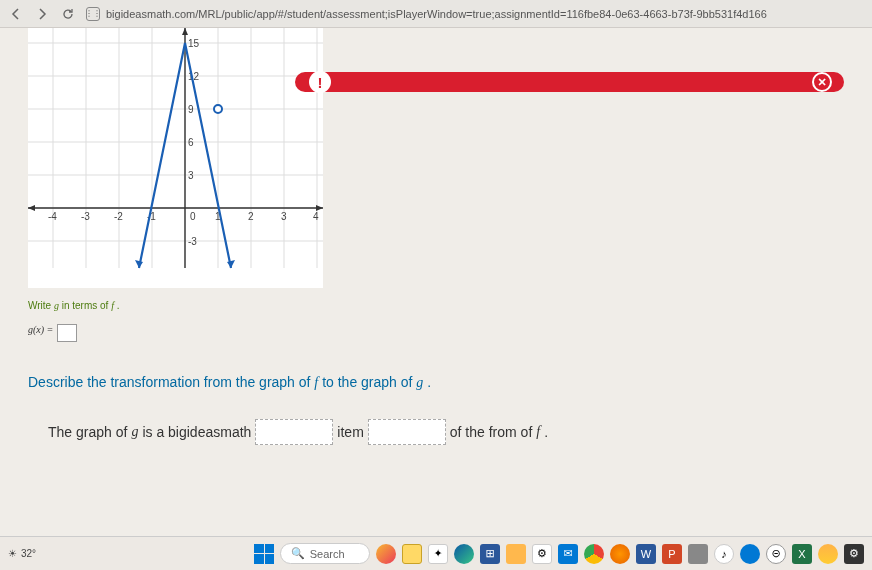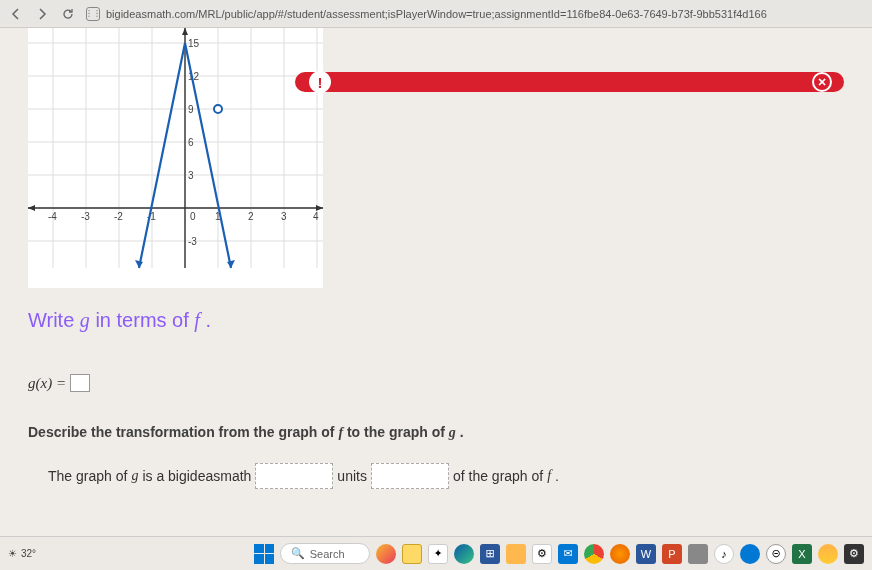--- a/index.html
+++ b/index.html
@@ -11,29 +11,29 @@
     .url-icon { width: 14px; height: 14px; border: 1px solid #888; border-radius: 3px; display: flex; align-items: center; justify-content: center; font-size: 8px; }
 
     .content { position: relative; padding: 0 28px; }
 
     .graph-container { width: 295px; height: 260px; background: #fff; margin-top: 0; }
 
     .alert { position: absolute; top: 44px; left: 295px; right: 28px; background: #d91e2e; color: #fff; border-radius: 22px; padding: 10px 44px 10px 48px; font-size: 12px; font-weight: bold; display: flex; align-items: center; }
     .alert-icon { position: absolute; left: 14px; width: 22px; height: 22px; background: #fff; border-radius: 50%; color: #d91e2e; display: flex; align-items: center; justify-content: center; font-size: 15px; font-weight: bold; }
     .alert-close { position: absolute; right: 12px; width: 20px; height: 20px; border: 2px solid #fff; border-radius: 50%; display: flex; align-items: center; justify-content: center; font-size: 11px; cursor: pointer; }
 
-    .instruction { margin-top: 21px; font-size: 20px; color: #8b5cf6; }
+    .instruction { margin-top: 12px; font-size: 10px; color: #4d7c0f; }
     .math-i { font-family: 'Times New Roman', serif; font-style: italic; }
 
-    .eq-row { margin-top: 42px; font-size: 15px; color: #333; display: flex; align-items: flex-end; gap: 4px; }
+    .eq-row { margin-top: 13px; font-size: 10px; color: #333; display: flex; align-items: flex-start; gap: 4px; }
     .eq-input { width: 20px; height: 18px; border: 1px solid #999; background: #fff; }
 
-    .describe { margin-top: 32px; font-size: 14px; color: #404040; font-weight: bold; }
+    .describe { margin-top: 32px; font-size: 14px; color: #0369a1; }
 
-    .fill-row { margin-top: 22px; margin-left: 20px; font-size: 14px; color: #333; display: flex; align-items: center; gap: 4px; }
+    .fill-row { margin-top: 28px; margin-left: 20px; font-size: 14px; color: #333; display: flex; align-items: center; gap: 4px; }
     .dashed-input { width: 78px; height: 26px; border: 1px dashed #aaa; background: #fff; }
 
     .taskbar { position: absolute; bottom: 0; left: 0; right: 0; height: 34px; background: #ede9e4; border-top: 1px solid #ccc; display: flex; align-items: center; padding: 0 8px; gap: 6px; }
     .weather { display: flex; align-items: center; gap: 4px; font-size: 10px; color: #444; }
     .start-btn { width: 20px; height: 20px; display: grid; grid-template-columns: 1fr 1fr; grid-template-rows: 1fr 1fr; gap: 1px; cursor: pointer; }
     .start-btn div { background: #0078d4; }
     .search-box { background: #fff; border: 1px solid #ccc; border-radius: 12px; padding: 3px 10px; font-size: 11px; color: #666; display: flex; align-items: center; gap: 5px; width: 90px; }
     .tb-icon { width: 20px; height: 20px; border-radius: 3px; display: flex; align-items: center; justify-content: center; font-size: 11px; cursor: pointer; }
     .spacer { flex: 1; }
   </style>
@@ -51,21 +51,21 @@
         <path d="M4 1l5 5-5 5" stroke="#666" stroke-width="1.5" fill="none"></path>
       </svg>
   </div>
   <div class="nav-btn">
     <svg width="14" height="14" viewBox="0 0 14 14">
         <path d="M11 7a4 4 0 11-1.2-2.8M11 2v3H8" stroke="#666" stroke-width="1.3" fill="none"></path>
       </svg>
   </div>
   <div class="url-bar">
     <span class="url-icon">⋮⋮</span>
-    <span>bigideasmath.com/MRL/public/app/#/student/assessment;isPlayerWindow=true;assignmentId=116fbe84-0e63-7649-b73f-9bb531f4d166</span>
+    <span>bigideasmath.com/MRL/public/app/#/student/assessment;isPlayerWindow=true;assignmentId=116fbe84-0e63-4663-b73f-9bb531f4d166</span>
   </div>
 </div>
 
 <div class="content">
 
   <div class="graph-container">
     <svg width="295" height="260" viewBox="0 0 295 260">
 
       <g stroke="#ddd" stroke-width="1">
         <line x1="25" y1="0" x2="25" y2="240"></line>
@@ -134,23 +134,23 @@
 
   <div class="describe">
     <span>Describe the transformation from the graph of </span><span class="math-i">f</span><span>  to the graph of </span><span class="math-i">g</span><span> .</span>
   </div>
 
   <div class="fill-row">
     <span>The graph of </span>
       <span class="math-i">g</span>
       <span>  is a bigideasmath</span>
     <span class="dashed-input"></span>
-    <span>units</span>
+    <span>item</span>
     <span class="dashed-input"></span>
-    <span>of the graph of </span>
+    <span>of the from of </span>
       <span class="math-i">f</span>
       <span> .</span>
   </div>
 
 </div>
 
 <div class="taskbar">
   <div class="weather">
     <span>☀</span>
     <span>32°</span>

